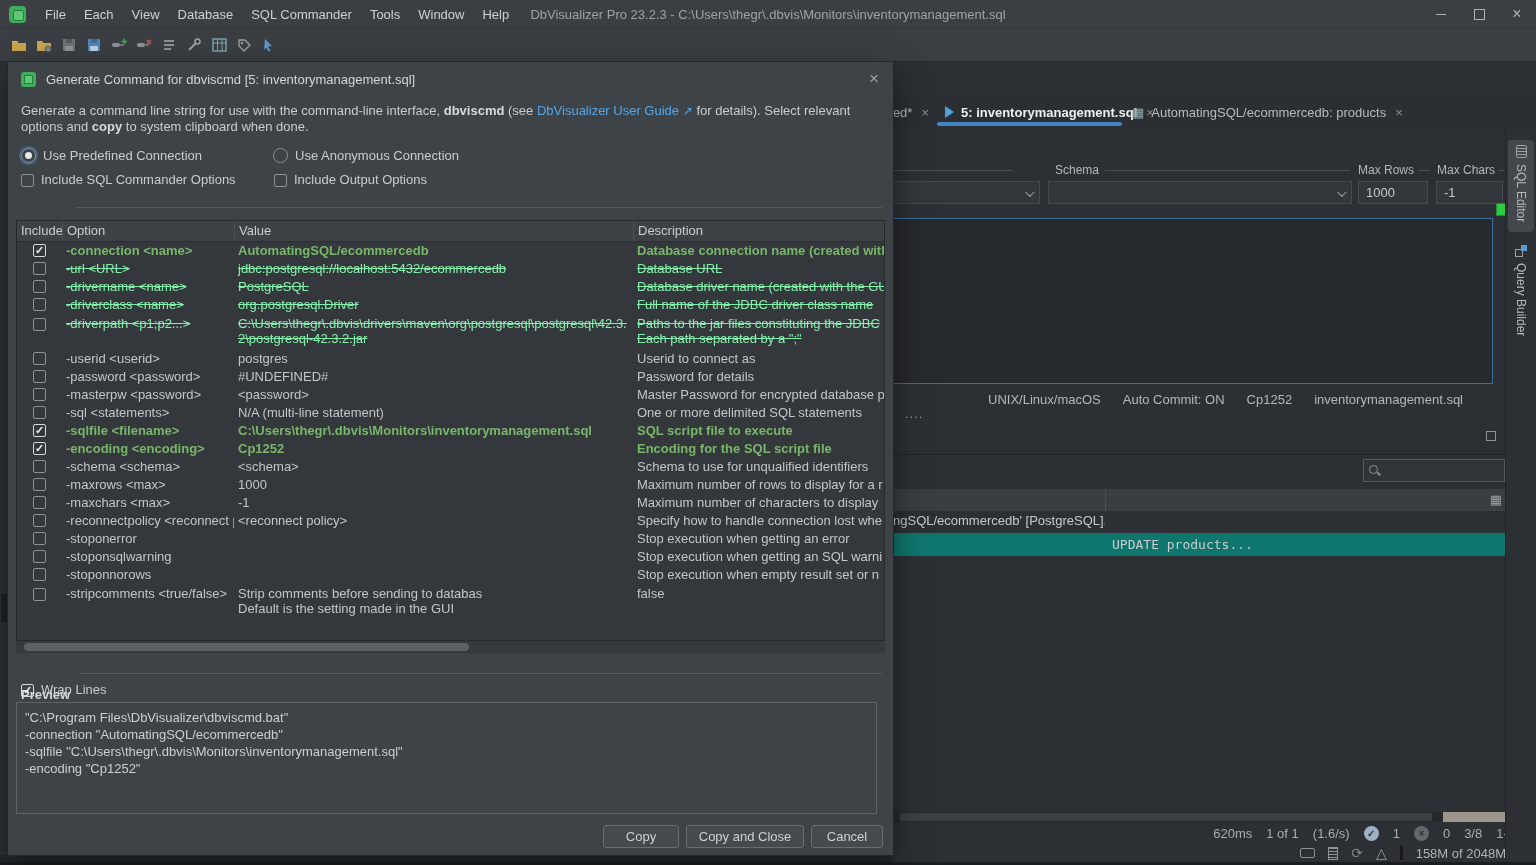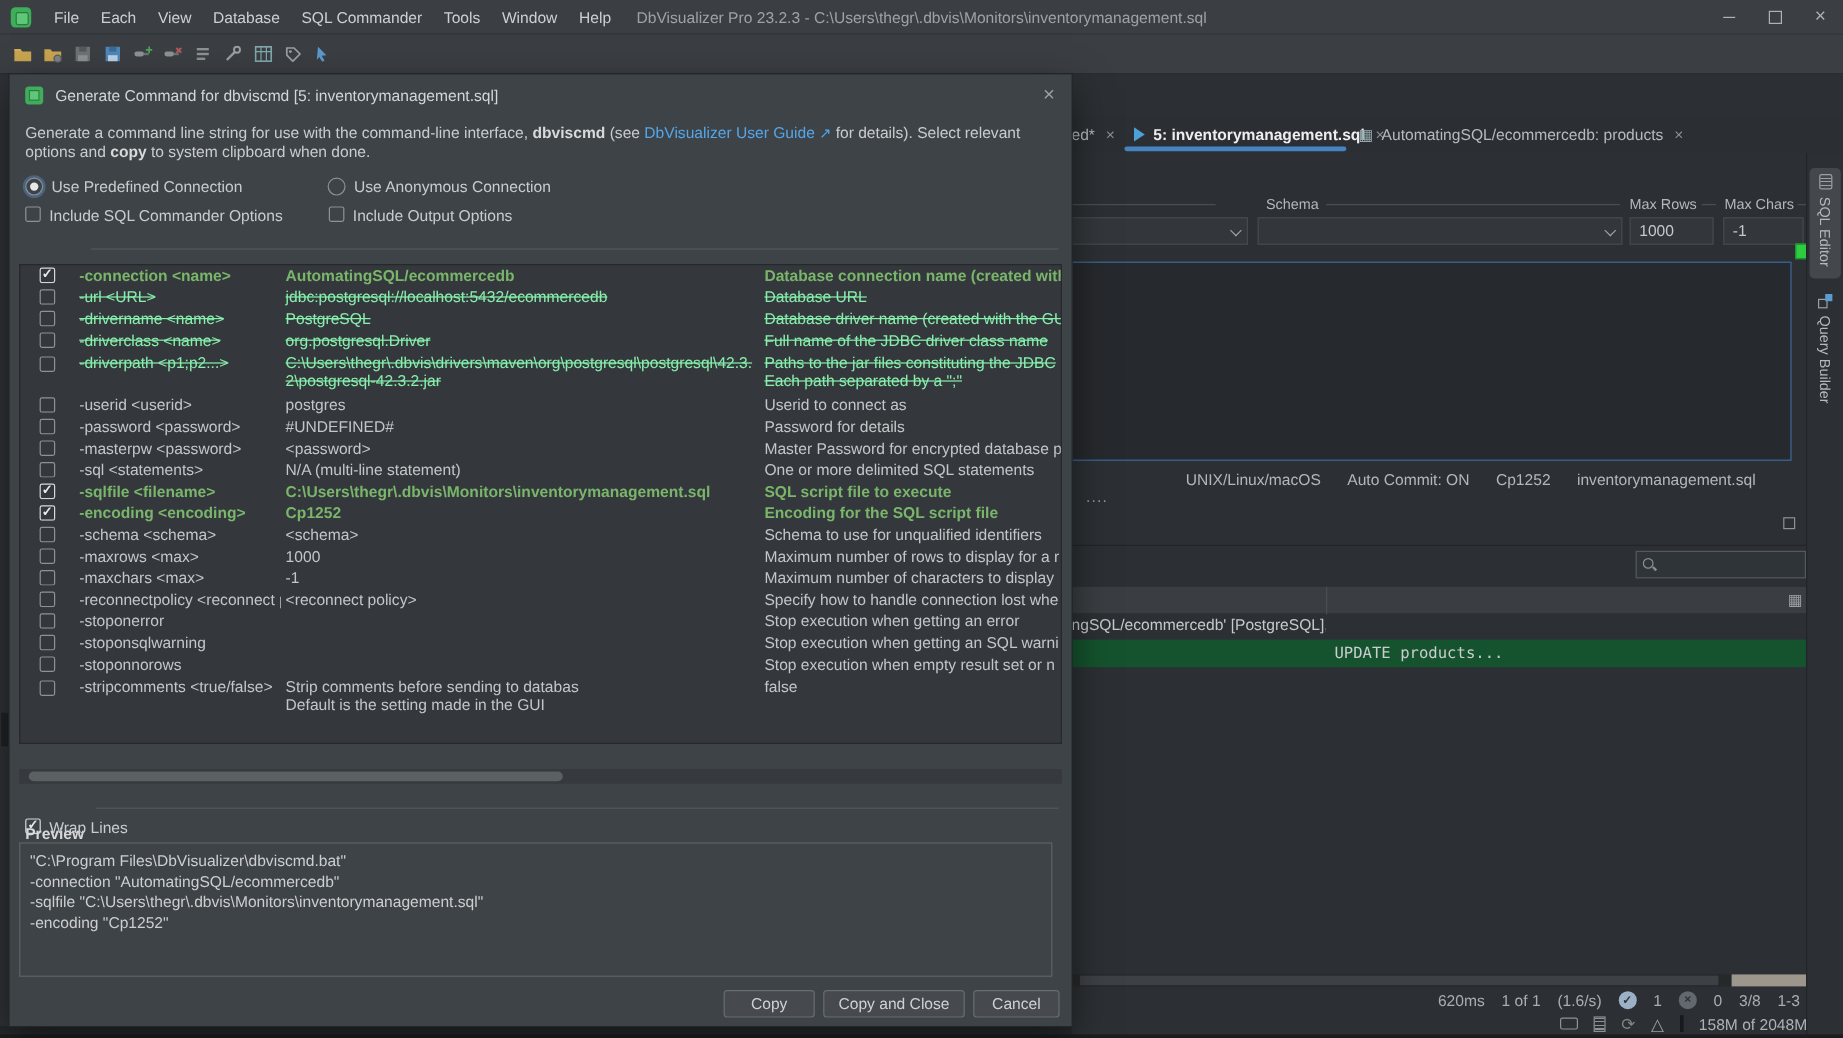--- a/index.html
+++ b/index.html
@@ -70,30 +70,30 @@
                 border:1.5px solid #8a9095; border-radius:50%; }
   .mag:after { content:""; position:absolute; left:8px; top:8px; width:4px; height:1.5px;
                background:#8a9095; transform:rotate(45deg); }
 
   .log-header { position:absolute; left:893px; top:489px; width:612px; height:23px; background:#3a3e42;
                 border-bottom:1px solid #2a2e31; font-size:13px; color:#c3c6c8; }
   .log-col-div { position:absolute; left:1105px; top:489px; width:1px; height:23px; background:#4a4e52; }
   .log-hdr-grid { position:absolute; right:3px; top:3px; color:#9aa0a4; font-size:13px; }
   .log-row1 { position:absolute; left:893px; top:513px; width:212px; height:19px; font-size:13px;
               color:#c6c9cb; white-space:nowrap; overflow:hidden; }
-  .log-row2 { position:absolute; left:893px; top:533px; width:612px; height:23px; background:#14532d;
+  .log-row2 { position:absolute; left:893px; top:533px; width:612px; height:23px; background:#0f766e;
               font-family:"DejaVu Sans Mono",monospace; font-size:13px; color:#caccce;
               display:flex; align-items:center; }
   .log-row2 span { margin-left:219px; }
 
   .hscroll2 { position:absolute; left:893px; top:812px; width:612px; height:10px; background:#26292a; }
   .hscroll2 .th1 { position:absolute; left:7px; top:1px; width:532px; height:8px; background:#3d4145; }
   .hscroll2 .th2 { position:absolute; right:0; top:0; width:62px; height:10px; background:#9c968d; }
 
-  .status1 { position:absolute; right:36px; top:826px; display:flex; align-items:center; gap:14px;
+  .status1 { position:absolute; right:21px; top:826px; display:flex; align-items:center; gap:14px;
              font-size:13px; color:#a9adb0; }
   .circ { width:15px; height:15px; border-radius:50%; display:inline-flex; align-items:center;
           justify-content:center; font-size:10px; font-weight:bold; }
   .c-ok { background:#9db1c6; color:#2e3338; }
   .c-err { background:#62686d; color:#2e3338; }
   .status2 { position:absolute; right:6px; top:845px; display:flex; align-items:center; gap:13px;
              font-size:13px; color:#aeb2b5; }
   .kbd-ic { width:15px; height:10px; border:1.2px solid #8d9296; border-radius:2px; }
   .log-ic { width:10px; height:13px; border:1.2px solid #8d9296;
             background:repeating-linear-gradient(to bottom,#8d9296 0 1px,transparent 1px 3px); }
@@ -131,21 +131,21 @@
   .dlg-icon:before { content:""; position:absolute; left:3px; top:3px; width:7px; height:7px;
                      border:1px solid #2b7a3f; background:#5fc878; }
   .dlg-title-text { color:#d3d5d7; }
   .dlg-close { position:absolute; right:14px; top:7px; font-size:17px; color:#9aa0a4; }
   .dlg-desc { position:absolute; left:13px; top:41px; width:845px; line-height:16px; color:#c9ccce; }
   .b { font-weight:bold; color:#d7d9db; }
   .lnk { color:#55a6e8; }
   .arr { color:#55a6e8; font-size:12px; }
 
   .radio-row { position:absolute; left:13px; top:86px; display:flex; align-items:center; }
-  .chk-row   { position:absolute; left:13px; top:110px; display:flex; align-items:flex-start; }
+  .chk-row   { position:absolute; left:13px; top:110px; display:flex; align-items:flex-end; }
   .radio { width:15px; height:15px; border-radius:50%; border:1px solid #87919b; margin-right:7px;
            position:relative; background:#3e4347; }
   .radio.sel { box-shadow:0 0 0 2px rgba(90,140,190,.45); }
   .radio.sel:before { content:""; position:absolute; left:3px; top:3px; width:7px; height:7px;
            border-radius:50%; background:#e6e8ea; }
   .cbx { width:13px; height:13px; border:1px solid #8d9296; border-radius:2px; margin-right:7px;
          display:inline-flex; align-items:center; justify-content:center;
          font-size:11px; line-height:11px; color:#e9ebed; font-weight:bold; flex:0 0 auto; }
   .cbx.on { border-color:#d6d9db; }
   .lbl2 { margin-right:34px; color:#c9ccce; }
@@ -412,20 +412,26 @@
       <span class="cbx"></span>
       <span class="lbl2" style="width:199px;">Include SQL Commander Options</span>
       <span class="cbx"></span>
       <span class="lbl2">Include Output Options</span>
     </div>
 
     <div class="grp" style="left:13px; top:137px;">Options</div>
     <div class="grp-rule" style="left:68px; top:145px; width:806px;"></div>
 
     <div class="otable">
+      <div class="thead">
+        <div>Include</div>
+        <div>Option</div>
+        <div>Value</div>
+        <div>Description</div>
+      </div>
       <div class="tbody">
           <div class="trow checked">
             <div class="tc c-inc">
               <span class="cbx on">✓</span>
             </div>
             <div class="tc c-opt"><span class="tc-txt">-connection &lt;name&gt;</span></div>
             <div class="tc c-val"><span class="tc-txt">AutomatingSQL/ecommercedb</span></div>
             <div class="tc c-desc"><span class="tc-txt">Database connection name (created with</span></div>
           </div>
           <div class="trow strike">

